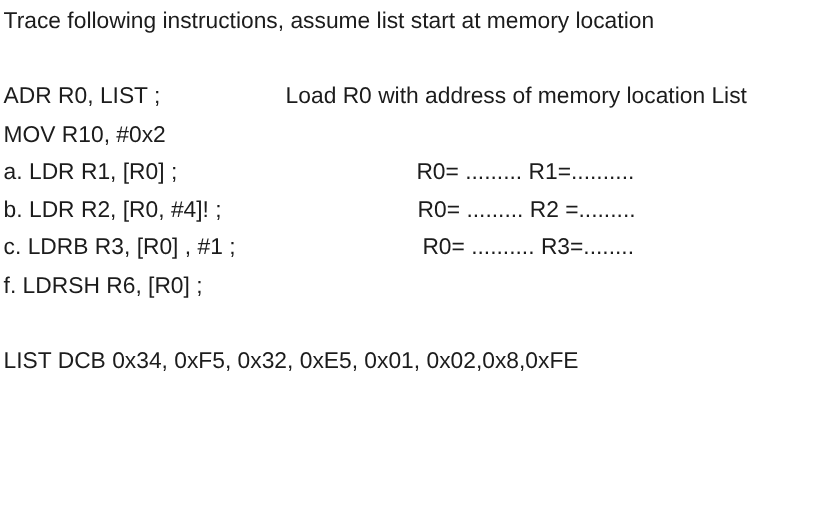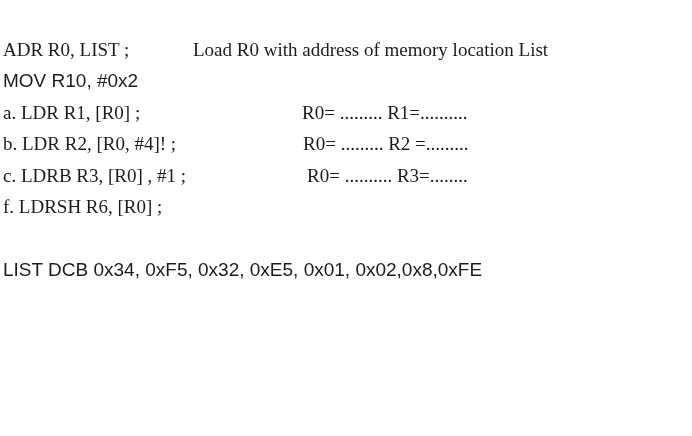--- a/index.html
+++ b/index.html
@@ -19,39 +19,41 @@
     position: relative;
     padding: 2px 0 0 3px;
     width: 689px;
     height: 434px;
   }
   .line {
     height: 31.5px;
     line-height: 31.5px;
     white-space: pre;
   }
-  .rel { position: relative; font-family: Liberation Serif, serif; }
+  .rel { position: relative; }
   .abs {
     position: absolute;
     top: 0;
     white-space: pre;
+    margin-left: 45px;
   }
   .comment-pos { left: 190px; }
   .reg-a { left: 299px; }
   .reg-b { left: 300px; }
   .reg-c { left: 304px; }
   .reg-d { left: 307px; }
   .reg-e { left: 307px; }
   .reg-f { left: 314px; }
 </style>
 </head>
 <body>
 
 <div class="page">
 
+  <div class="line">Trace following instructions, assume list start at memory location</div>
   <div class="line"></div>
 
   <div class="line rel"><span>ADR R0, LIST ;</span><span class="abs comment-pos">Load R0 with address of memory location List</span></div>
 
   <div class="line">MOV R10, #0x2</div>
 
   <div class="line rel"><span>a.</span> <span>LDR R1, [R0] ;</span><span class="abs reg-a">R0= ......... R1=..........</span></div>
 
   <div class="line rel"><span>b.</span> <span>LDR R2, [R0, #4]! ;</span><span class="abs reg-b">R0= ......... R2 =.........</span></div>
 

